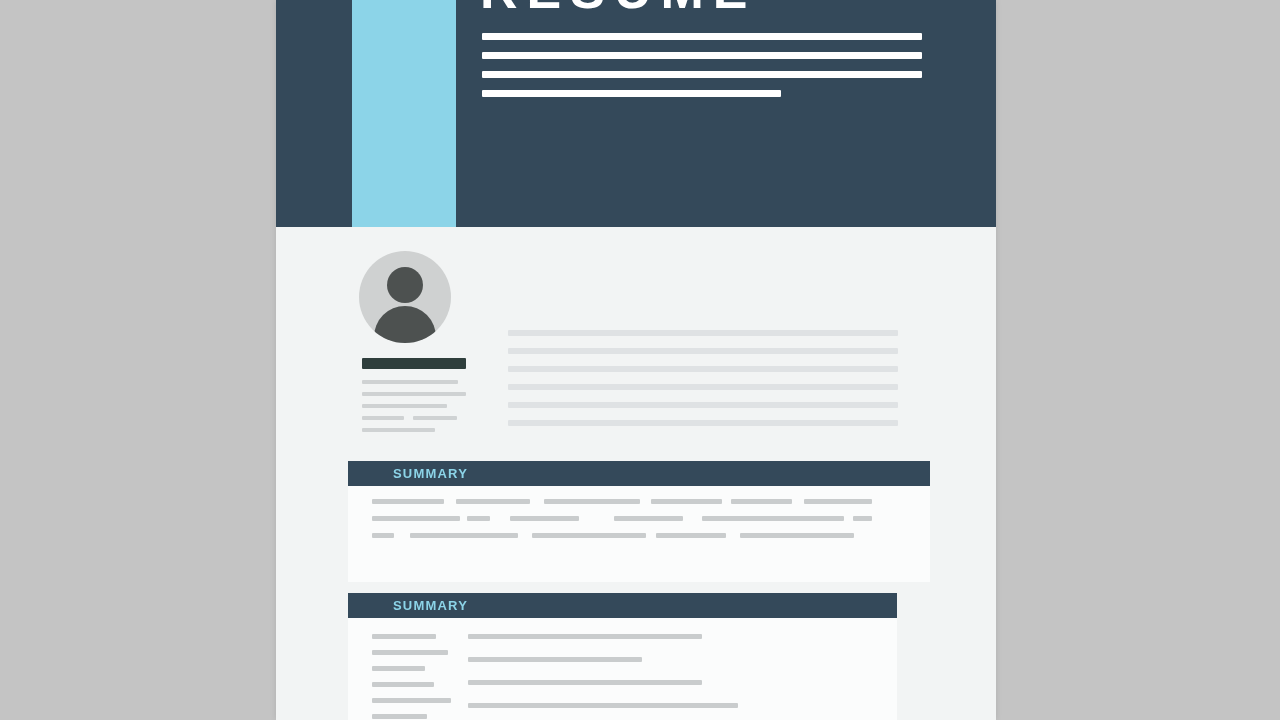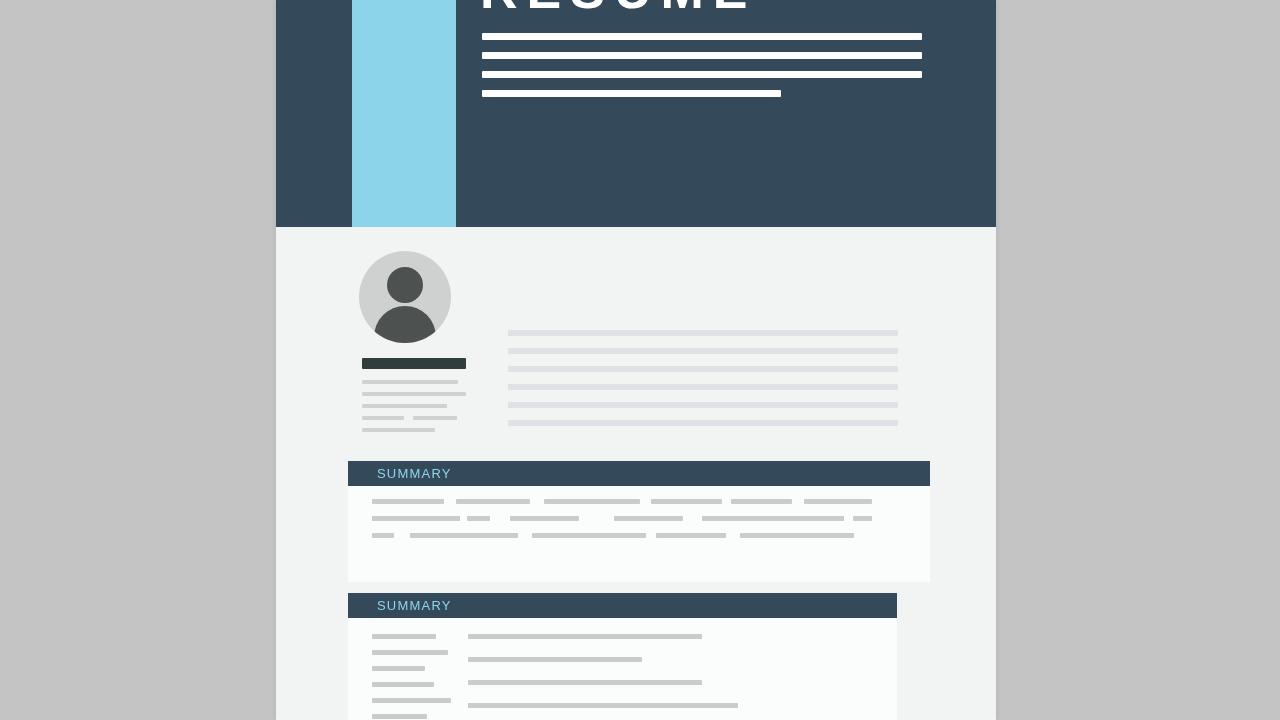--- a/index.html
+++ b/index.html
@@ -162,24 +162,24 @@
   
   .section-bar {
     position: absolute;
     height: 25px;
     background: #34495a;
     display: flex;
     align-items: center;
     overflow: hidden;
   }
   .section-bar .section-title {
-    margin-left: 29px;
+    margin-left: 45px;
     color: #8cd4e8;
     font-size: 13px;
-    font-weight: normal;
+    font-weight: bold;
     letter-spacing: 1.2px;
     white-space: nowrap;
   }
 
   .section-panel {
     position: absolute;
     background: #fbfcfc;
   }
 
   

